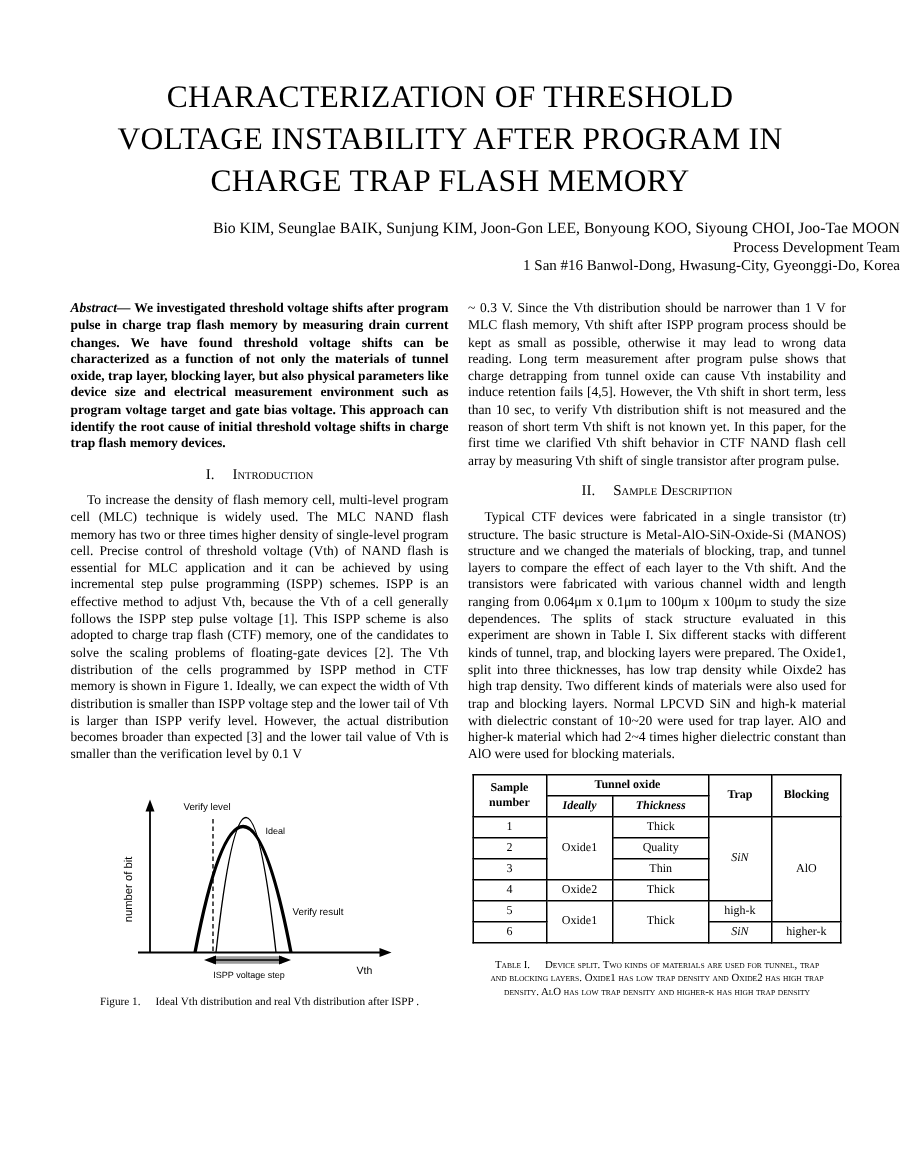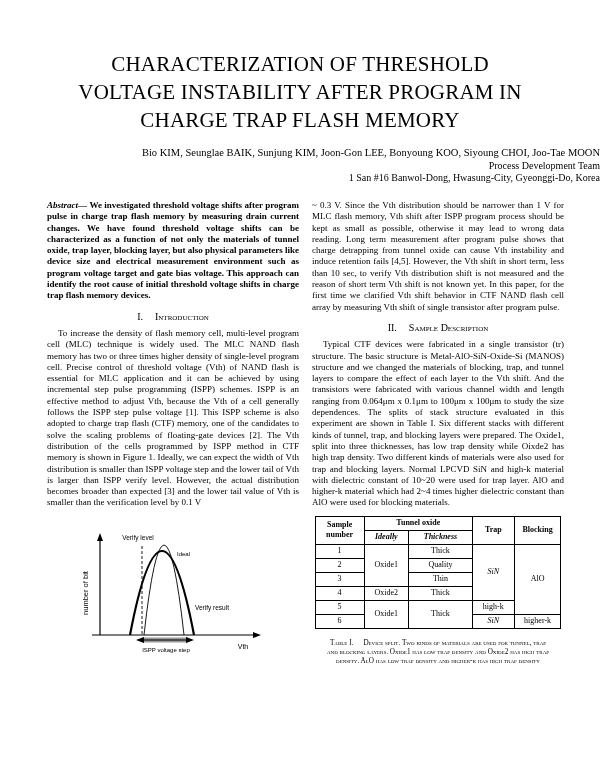--- a/index.html
+++ b/index.html
@@ -98,20 +98,21 @@
           <polygon points="86,106 78,109 86,112" fill="#000"></polygon>
           <polygon points="128,106 136,109 128,112" fill="#000"></polygon>
 
           <text x="80" y="9" text-anchor="middle" font-family="Liberation Sans, sans-serif" font-size="6.5">Verify level</text>
           <text x="119" y="25" text-anchor="start" font-family="Liberation Sans, sans-serif" font-size="6">Ideal</text>
           <text x="137" y="79" text-anchor="start" font-family="Liberation Sans, sans-serif" font-size="6.5">Verify result</text>
           <text x="108" y="121" text-anchor="middle" font-family="Liberation Sans, sans-serif" font-size="6">ISPP voltage step</text>
           <text x="185" y="118" text-anchor="middle" font-family="Liberation Sans, sans-serif" font-size="7">Vth</text>
           <text transform="rotate(-90 30 62)" x="30" y="62" text-anchor="middle" font-family="Liberation Sans, sans-serif" font-size="7.5">number of bit</text>
         </svg>
+        <div class="fig-caption"><span>Figure 1.</span><span class="cap-gap"></span><span>Ideal Vth distribution and real Vth distribution after ISPP .</span></div>
       </div>
     </div>
 
     <div class="col">
       <p class="para-cont">~ 0.3 V. Since the Vth distribution should be narrower than 1 V for MLC flash memory, Vth shift after ISPP program process should be kept as small as possible, otherwise it may lead to wrong data reading. Long term measurement after program pulse shows that charge detrapping from tunnel oxide can cause Vth instability and induce retention fails [4,5]. However, the Vth shift in short term, less than 10 sec, to verify Vth distribution shift is not measured and the reason of short term Vth shift is not known yet. In this paper, for the first time we clarified Vth shift behavior in CTF NAND flash cell array by measuring Vth shift of single transistor after program pulse.</p>
 
       <h3 class="sec-h"><span>II.</span><span class="gap"></span><span class="sc">Sample Description</span></h3>
 
       <p class="para">Typical CTF devices were fabricated in a single transistor (tr) structure. The basic structure is Metal-AlO-SiN-Oxide-Si (MANOS) structure and we changed the materials of blocking, trap, and tunnel layers to compare the effect of each layer to the Vth shift. And the transistors were fabricated with various channel width and length ranging from 0.064μm x 0.1μm to 100μm x 100μm to study the size dependences. The splits of stack structure evaluated in this experiment are shown in Table I. Six different stacks with different kinds of tunnel, trap, and blocking layers were prepared. The Oxide1, split into three thicknesses, has low trap density while Oixde2 has high trap density. Two different kinds of materials were also used for trap and blocking layers. Normal LPCVD SiN and high-k material with dielectric constant of 10~20 were used for trap layer. AlO and higher-k material which had 2~4 times higher dielectric constant than AlO were used for blocking materials.</p>
 

